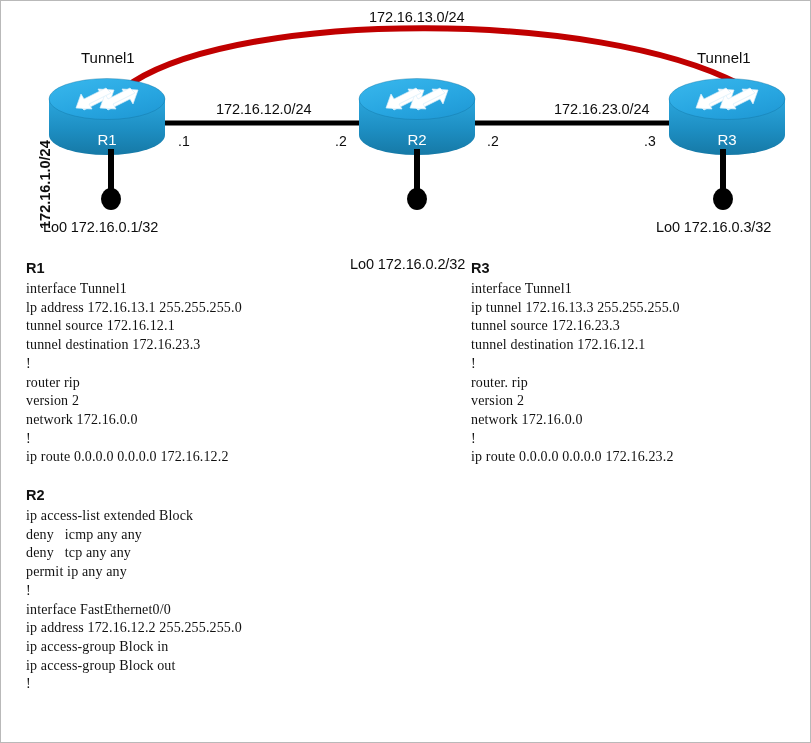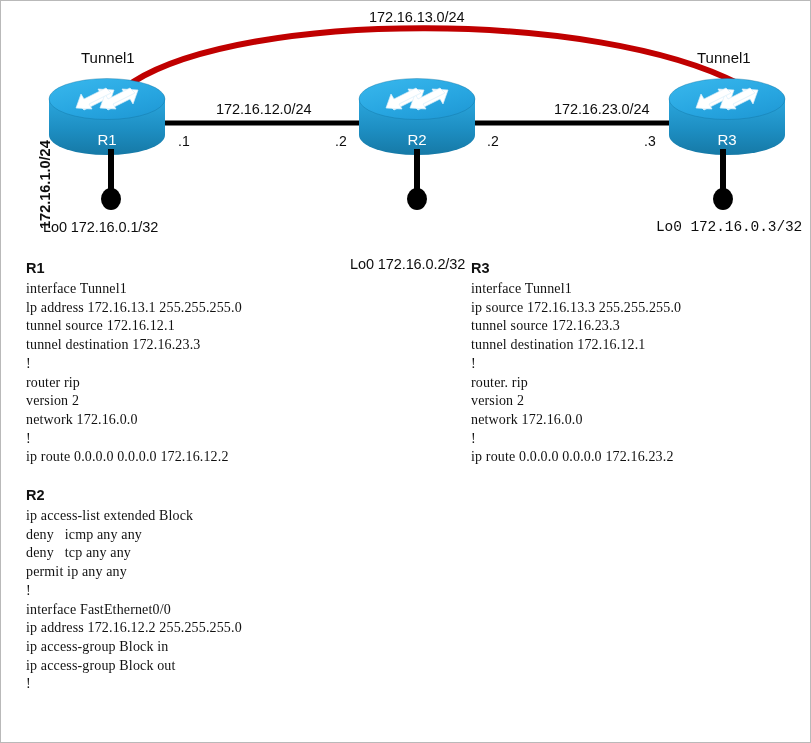--- a/index.html
+++ b/index.html
@@ -192,21 +192,21 @@
     <div class="router-name" style="left:370px; top:130px; width:60px;">R2</div>
     <div class="router-name" style="left:680px; top:130px; width:60px;">R3</div>
 
     <div class="iface-label" style="left:161px; top:132px;">.1</div>
     <div class="iface-label" style="left:318px; top:132px;">.2</div>
     <div class="iface-label" style="left:470px; top:132px;">.2</div>
     <div class="iface-label" style="left:627px; top:132px;">.3</div>
 
     <div class="diag-label" style="left:26px; top:218px;text-align:right;">Lo0 172.16.0.1/32</div>
     <div class="diag-label" style="left:333px; top:218px;margin-top:37px;">Lo0 172.16.0.2/32</div>
-    <div class="diag-label" style="left:639px; top:218px;font-family:Liberation Mono, monospace;">Lo0 172.16.0.3/32</div>
+    <div class="diag-label" style="left:639px; top:218px;">Lo0 172.16.0.3/32</div>
   </div>
 
   <div id="configs">
 
     <div class="cfg-block" id="cfg-r1">
       <div class="cfg-title">R1</div>
       <div class="cfg-line">interface Tunnel1</div>
       <div class="cfg-line">lp address 172.16.13.1 255.255.255.0</div>
       <div class="cfg-line">tunnel source 172.16.12.1</div>
       <div class="cfg-line">tunnel destination 172.16.23.3</div>
@@ -214,21 +214,21 @@
       <div class="cfg-line">router rip</div>
       <div class="cfg-line">version 2</div>
       <div class="cfg-line">network 172.16.0.0</div>
       <div class="cfg-line">!</div>
       <div class="cfg-line">ip route 0.0.0.0 0.0.0.0 172.16.12.2</div>
     </div>
 
     <div class="cfg-block" id="cfg-r3">
       <div class="cfg-title">R3</div>
       <div class="cfg-line">interface Tunnel1</div>
-      <div class="cfg-line">ip source 172.16.13.3 255.255.255.0</div>
+      <div class="cfg-line">ip tunnel 172.16.13.3 255.255.255.0</div>
       <div class="cfg-line">tunnel source 172.16.23.3</div>
       <div class="cfg-line">tunnel destination 172.16.12.1</div>
       <div class="cfg-line">!</div>
       <div class="cfg-line">router. rip</div>
       <div class="cfg-line">version 2</div>
       <div class="cfg-line">network 172.16.0.0</div>
       <div class="cfg-line">!</div>
       <div class="cfg-line">ip route 0.0.0.0 0.0.0.0 172.16.23.2</div>
     </div>
 

